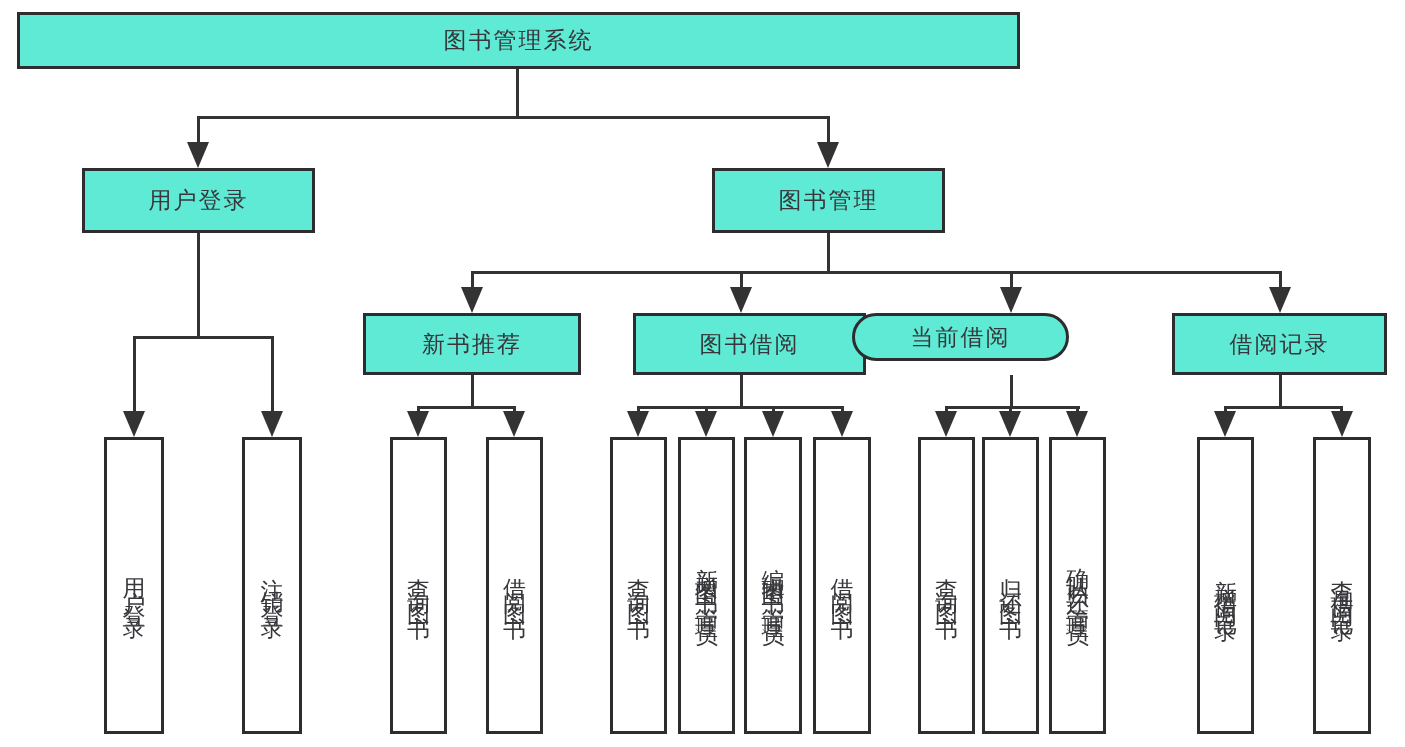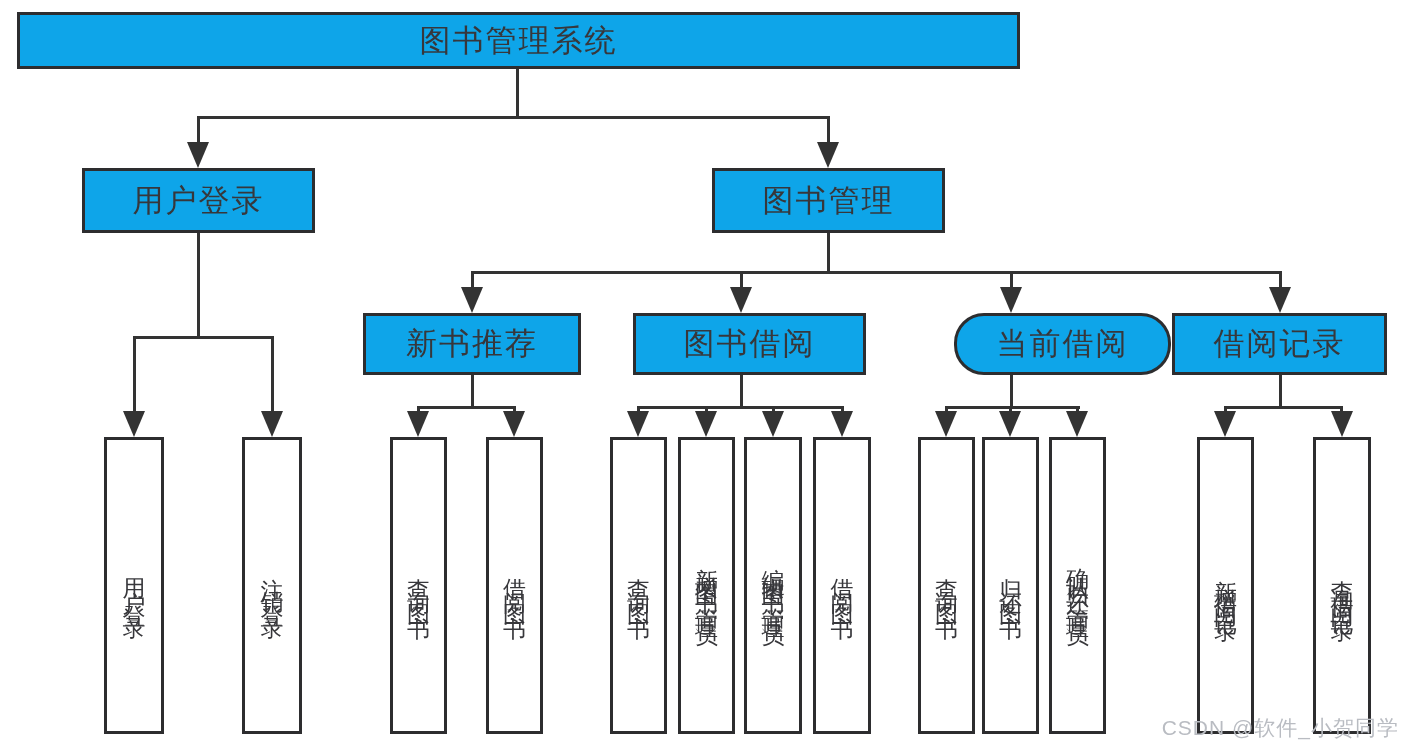--- a/index.html
+++ b/index.html
@@ -16,25 +16,25 @@
     height: 747px;
     background: var(--bg);
     font-family: "Liberation Sans", sans-serif;
     color: var(--text);
     overflow: hidden;
   }
   .node {
     position: absolute;
     box-sizing: border-box;
     border: 3px solid var(--border);
-    background: #0ea5e9;
+    background: #5eead4;
     display: flex;
     align-items: center;
     justify-content: center;
-    font-size: 31px;
+    font-size: 23px;
     letter-spacing: 2px;
     white-space: nowrap;
   }
   .vnode {
     position: absolute;
     box-sizing: border-box;
     border: 3px solid var(--border);
     background: #fff;
     writing-mode: vertical-rl;
     text-orientation: mixed;
@@ -70,21 +70,21 @@
 
 <div class="canvas">
 
   <div class="node" style="left:17px; top:12px; width:1003px; height:57px;">图书管理系统</div>
 
   <div class="node" style="left:82px; top:168px; width:233px; height:65px;">用户登录</div>
   <div class="node" style="left:712px; top:168px; width:233px; height:65px;text-align:center;">图书管理</div>
 
   <div class="node" style="left:363px; top:313px; width:218px; height:62px;">新书推荐</div>
   <div class="node" style="left:633px; top:313px; width:233px; height:62px;">图书借阅</div>
-  <div class="node" style="left:954px; top:313px; width:217px; height:62px;border-radius:30px;">当前借阅</div>
+  <div class="node" style="left:852px; top:313px; width:217px; height:48px;border-radius:30px;">当前借阅</div>
   <div class="node" style="left:1172px; top:313px; width:215px; height:62px;">借阅记录</div>
 
   <div class="vnode" style="left:104px; top:437px; width:60px; height:297px;">用户登录</div>
   <div class="vnode" style="left:242px; top:437px; width:60px; height:297px;">注销登录</div>
 
   <div class="vnode" style="left:390px; top:437px; width:57px; height:297px;">查询图书</div>
   <div class="vnode" style="left:486px; top:437px; width:57px; height:297px;">借阅图书</div>
 
   <div class="vnode" style="left:610px; top:437px; width:57px; height:297px;">查询图书</div>
   <div class="vnode long" style="left:678px; top:437px; width:57px; height:297px;">新增图书（管理员）</div>
@@ -150,15 +150,14 @@
   <div class="vline" style="left:1076px; top:408px; height:6px;"></div>
   <div class="arrow" style="left:1066px; top:411px;"></div>
 
   <div class="vline" style="left:1279px; top:375px; height:33px;"></div>
   <div class="hline" style="left:1224px; top:406px; width:119px;"></div>
   <div class="vline" style="left:1224px; top:408px; height:6px;"></div>
   <div class="arrow" style="left:1214px; top:411px;"></div>
   <div class="vline" style="left:1340px; top:408px; height:6px;"></div>
   <div class="arrow" style="left:1331px; top:411px;"></div>
 
-  <div class="watermark">CSDN @软件_小贺同学</div>
 
 </div>
 
 </body></html>

